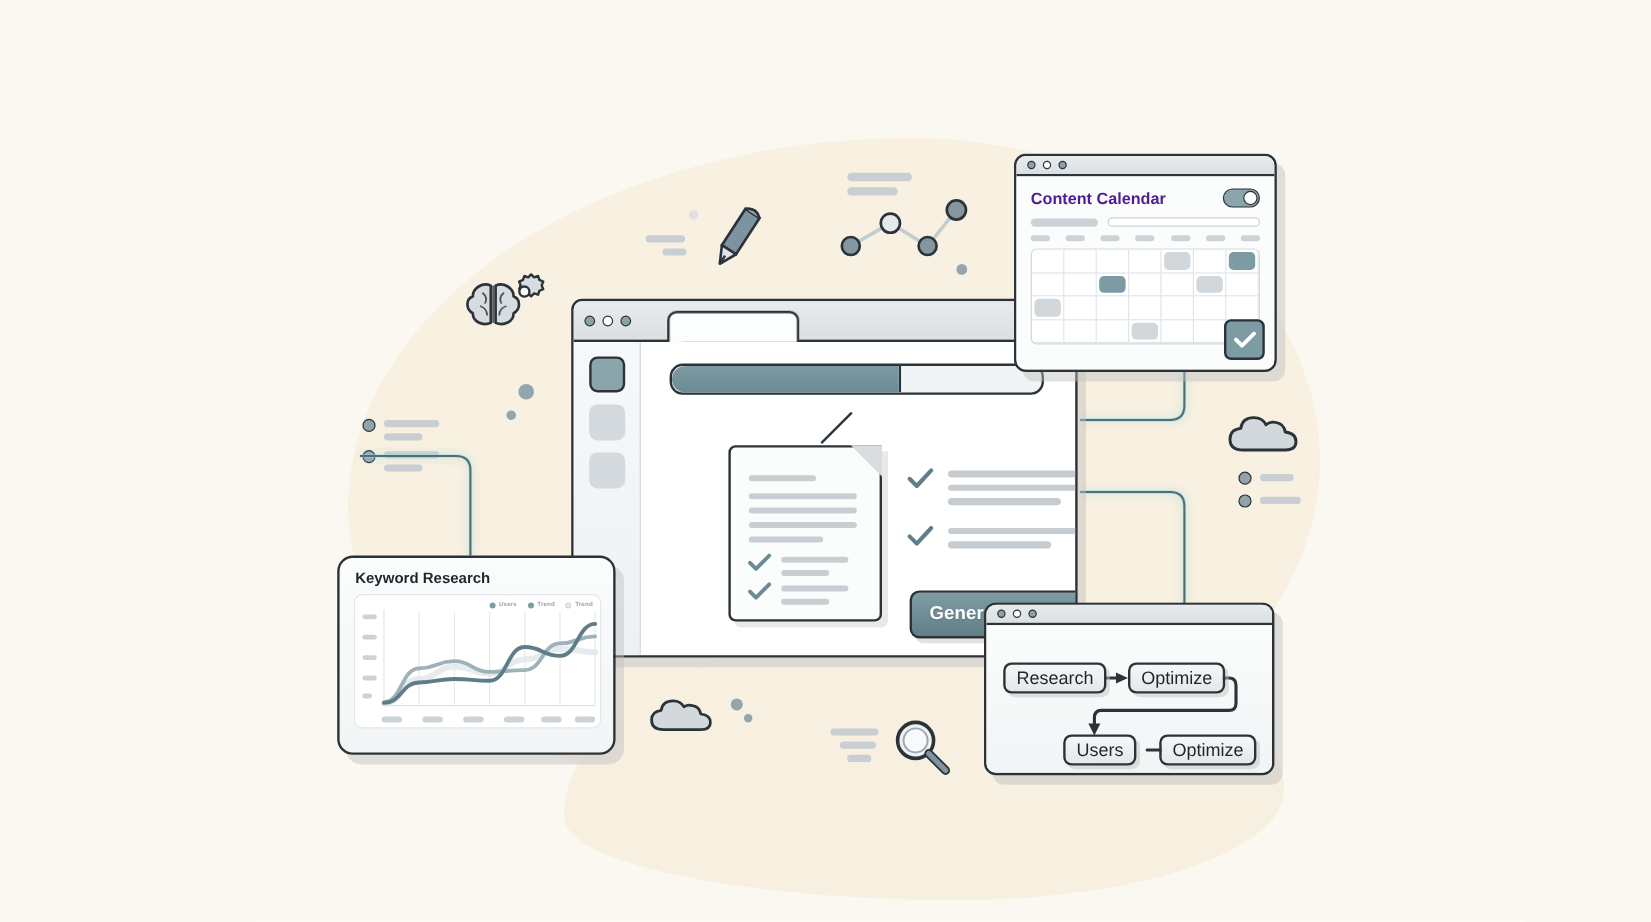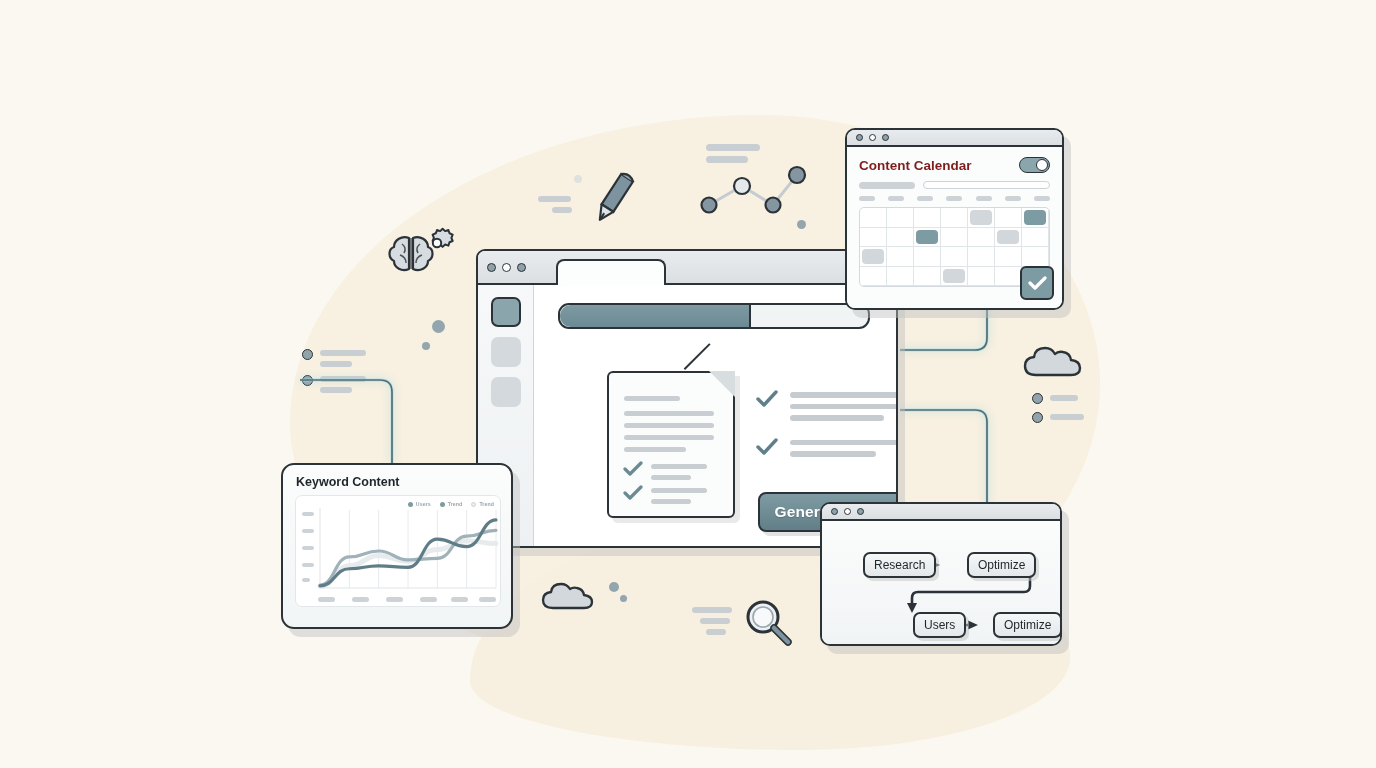--- a/index.html
+++ b/index.html
@@ -177,21 +177,21 @@
   
   #calendar-window {
     left: 845px; top: 128px;
     width: 215px; height: 178px;
     z-index: 40;
   }
   #calendar-window .titlebar { height: 17px; }
   #calendar-window .dot { width: 7px; height: 7px; border-width: 1.6px; }
   .cal-body { padding: 10px 12px 12px 12px; position: relative; height: calc(100% - 17px); box-sizing: border-box; background:#fbfcfc;}
   .cal-head { display: flex; align-items: center; justify-content: space-between; }
-  .cal-title { font-size: 13.5px; font-weight: bold; color: #7f1d1d; }
+  .cal-title { font-size: 13.5px; font-weight: bold; color: #4c1d95; }
   .toggle {
     width: 31px; height: 16px;
     border-radius: 9px;
     background: #8aa5ab;
     border: 1.6px solid #2b3338;
     position: relative;
     box-sizing: border-box;
     cursor: pointer;
   }
   .toggle-knob {
@@ -271,29 +271,28 @@
     z-index: 45;
   }
   #workflow-window .titlebar { height: 17px; }
   #workflow-window .dot { width: 7px; height: 7px; border-width: 1.6px; }
   .wf-body { position: relative; height: calc(100% - 17px); background: linear-gradient(180deg,#fbfcfc,#f1f4f5); }
   .wf-node {
     position: absolute;
     border: 2px solid #2b3338;
     border-radius: 7px;
     background: linear-gradient(180deg,#f5f7f8,#e3e8ea);
-    font-size: 12px;
+    font-size: 15px;
     color: #1f262b;
     display: flex; align-items: center; justify-content: center;
     box-shadow: 3px 3px 0 rgba(195,195,195,0.5);
     padding: 0 9px;
     height: 26px;
     box-sizing: border-box;
     cursor: pointer;
-    margin-left: 27px;
   }
 
   
   .deco { position: absolute; }
   .bar { border-radius: 4px; background: #c9ced2; position: absolute; }
   .bullet-dot {
     position: absolute;
     width: 11px; height: 11px; border-radius: 50%;
     background: #93a3ac; border: 1.8px solid #2b3338;
     box-sizing: border-box;
@@ -563,21 +562,21 @@
         </div>
       <div class="cal-check">
         <svg width="19" height="15" viewBox="0 0 19 15">
           <path d="M2 7 L7 12 L17 2" fill="none" stroke="#ffffff" stroke-width="3.2" stroke-linecap="round" stroke-linejoin="round"></path>
         </svg>
       </div>
     </div>
   </div>
 
   <div class="window" id="keyword-card">
-    <div class="kw-title">Keyword Content</div>
+    <div class="kw-title">Keyword Research</div>
     <div class="chart-panel">
       <div class="legend" id="chart-legend">
           <div class="leg-item">
             <span class="leg-swatch"></span>
             <span class="leg-text">Users</span>
           </div>
           <div class="leg-item">
             <span class="leg-swatch"></span>
             <span class="leg-text">Trend</span>
           </div>

